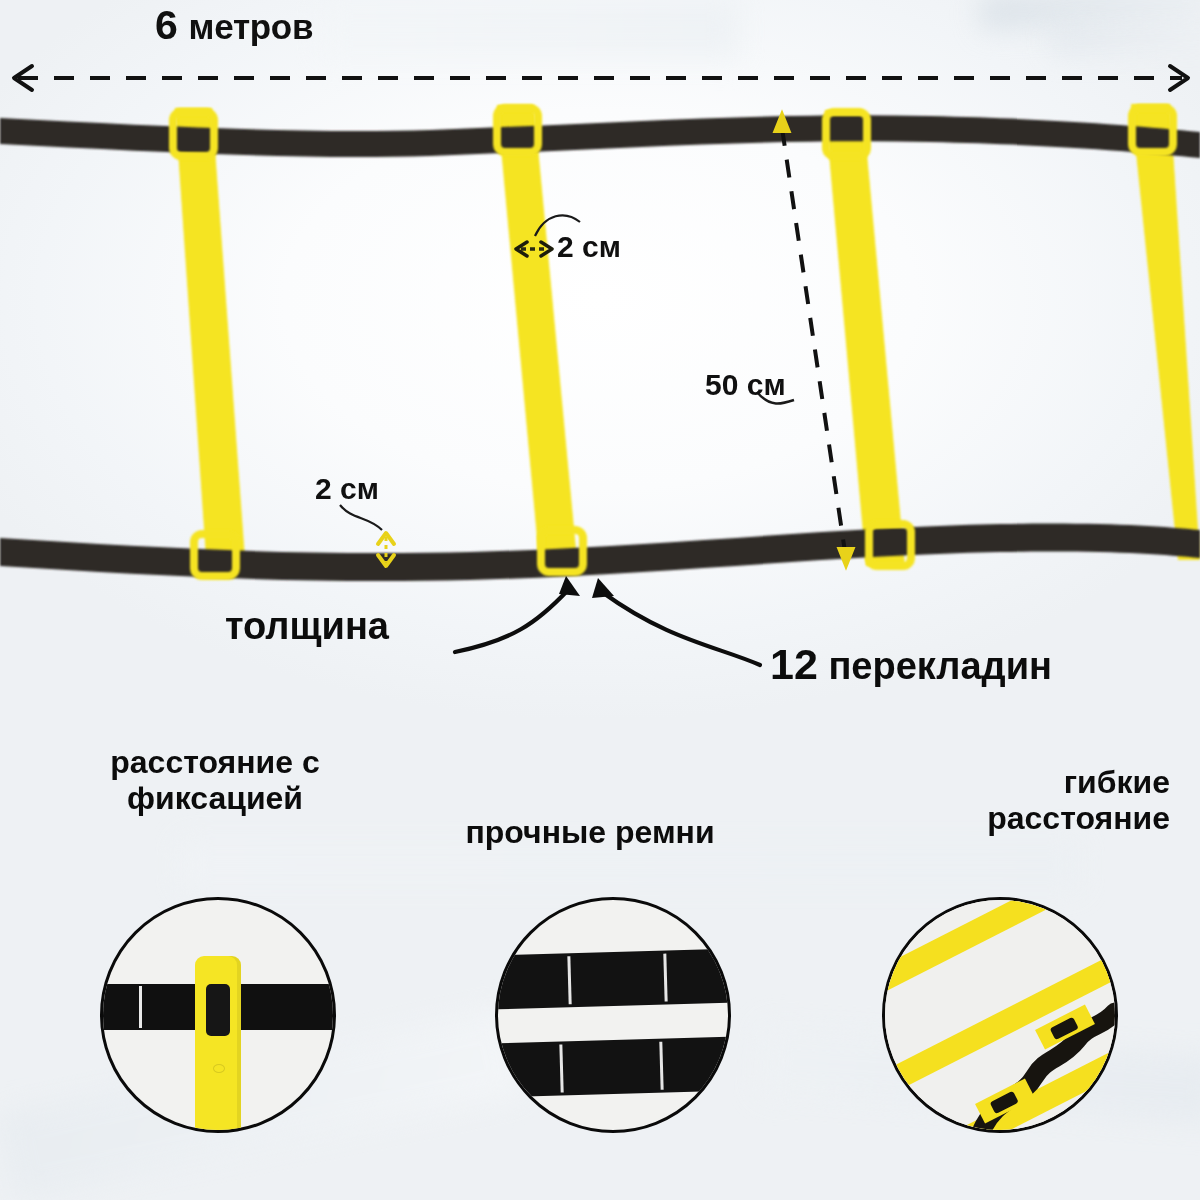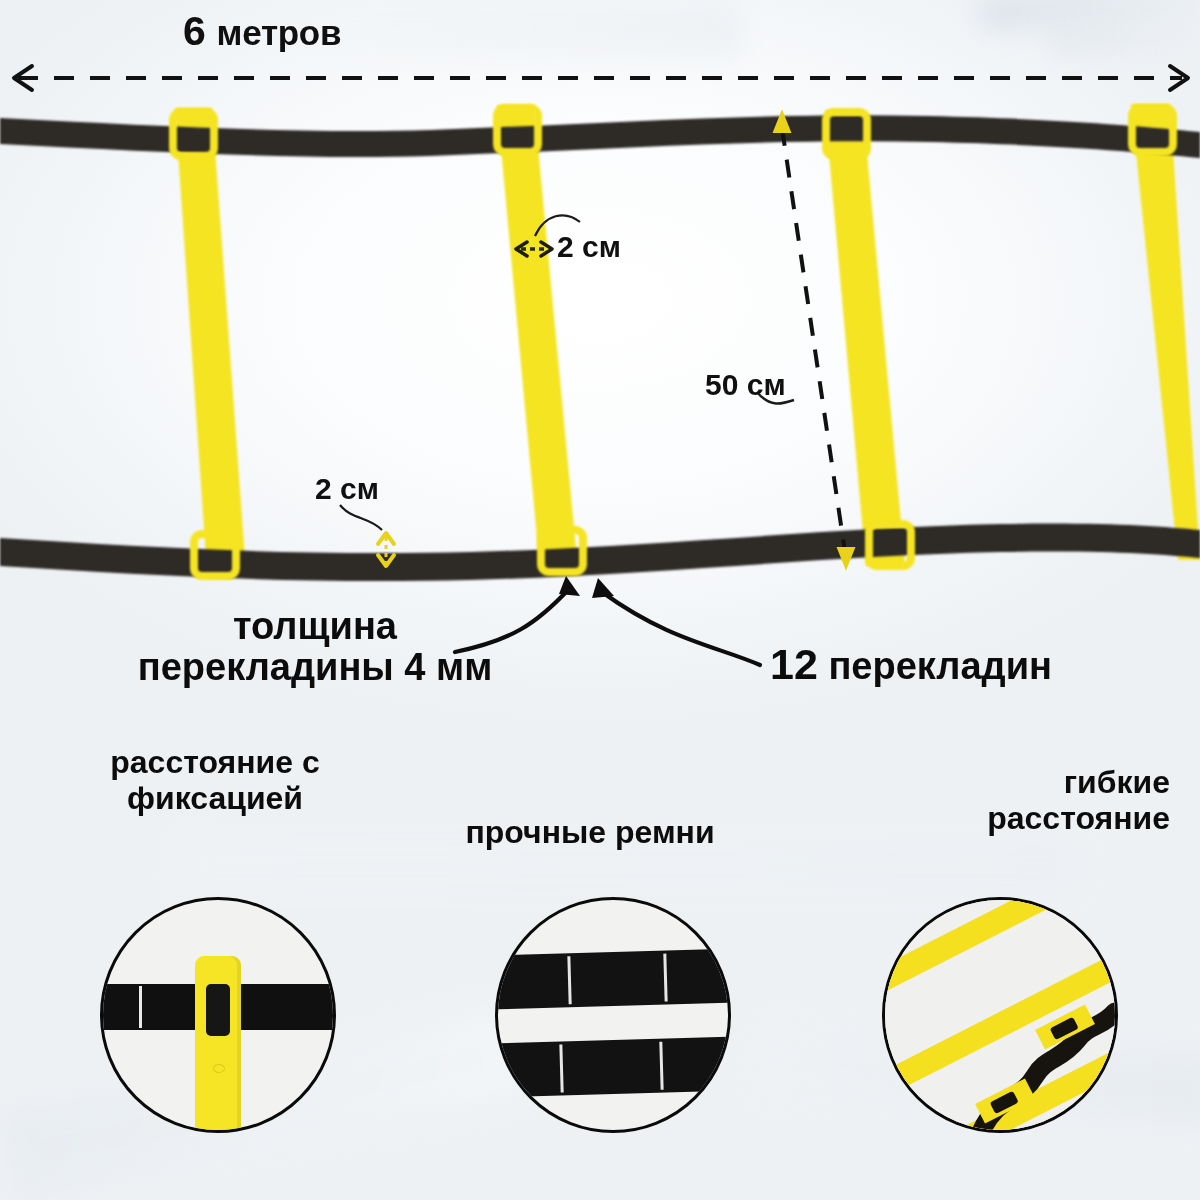--- a/index.html
+++ b/index.html
@@ -19,28 +19,28 @@
   .s1{left:980px;top:-10px;width:230px;height:34px;background:linear-gradient(90deg,#c9d4dd,#e9eef2);transform:rotate(-3deg);}
   .s2{left:1050px;top:28px;width:180px;height:22px;background:linear-gradient(90deg,#d6dee6,#f0f3f6);transform:rotate(-2deg);}
   .s3{left:0px;top:1060px;width:520px;height:90px;background:linear-gradient(115deg,#e3e9ee,#f7f9fb);transform:rotate(-12deg);}
   .s4{left:760px;top:1040px;width:460px;height:70px;background:linear-gradient(90deg,#eef2f5,#e2e8ee);transform:rotate(4deg);}
   .s5{left:320px;top:0px;width:420px;height:60px;background:linear-gradient(90deg,#f3f6f8,#e8edf1);}
   .s6{left:180px;top:840px;width:900px;height:50px;background:linear-gradient(90deg,#f1f4f7,#eaeff3);}
   svg.layer{position:absolute;left:0;top:0;width:1200px;height:1200px;overflow:visible;}
 
   
   .lbl{position:absolute;color:#101010;white-space:nowrap;}
-  .title6m{left:155px;top:8px;font-size:41px;font-weight:700;letter-spacing:-.3px;margin-left:28px;}
+  .title6m{left:155px;top:2px;font-size:41px;font-weight:700;letter-spacing:-.3px;}
   .title6m .unit{font-weight:700;font-size:35px;}
   .lbl2cm-w{left:557px;top:230px;font-size:30px;font-weight:700;}
   .lbl50cm{left:705px;top:348px;font-size:30px;font-weight:700;margin-top:20px;}
   .lbl2cm-h{left:315px;top:472px;font-size:30px;font-weight:700;}
 
   .thickness{
-    position:absolute;left:55px;top:606px;width:520px;
+    position:absolute;left:47px;top:606px;width:520px;
     text-align:center;font-size:38px;font-weight:700;line-height:1.08;color:#0c0c0c;
   }
   .rungcount{
     position:absolute;left:770px;top:640px;font-size:38px;font-weight:700;color:#0c0c0c;white-space:nowrap;text-align:right;
   }
   .rungcount .num{font-size:43px;font-weight:700;}
 
   
   .features{position:absolute;left:0;top:745px;width:1200px;height:420px;}
   .feat{position:absolute;width:380px;text-align:center;}
@@ -163,21 +163,20 @@
     <span>6</span>
     <span class="unit">метров</span>
   </div>
 
   <div class="lbl lbl2cm-w">2 см</div>
   <div class="lbl lbl50cm">50 см</div>
   <div class="lbl lbl2cm-h">2 см</div>
 
   <div class="thickness">
     <div>толщина</div>
-    <div>перекладины 4 мм</div>
   </div>
 
   <div class="rungcount">
     <span class="num">12</span>
     <span>перекладин</span>
   </div>
 
   <div class="features">
 
     <div class="feat f1">

